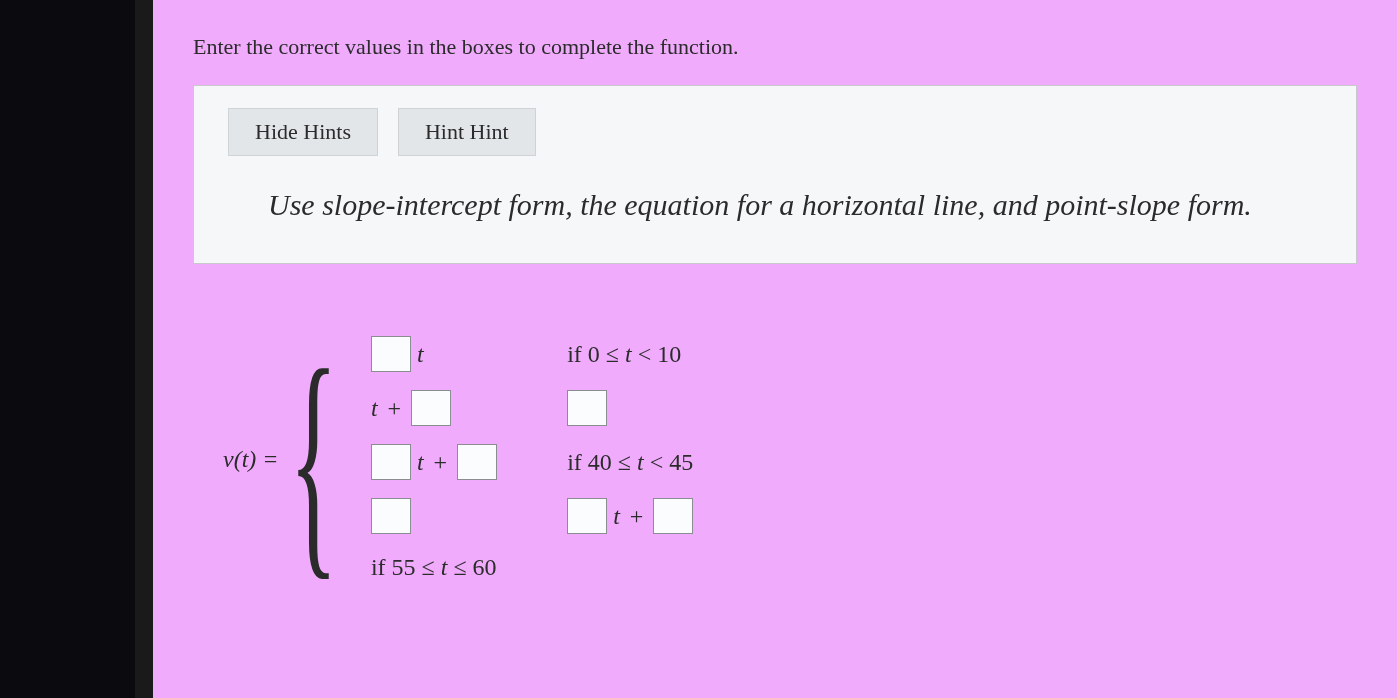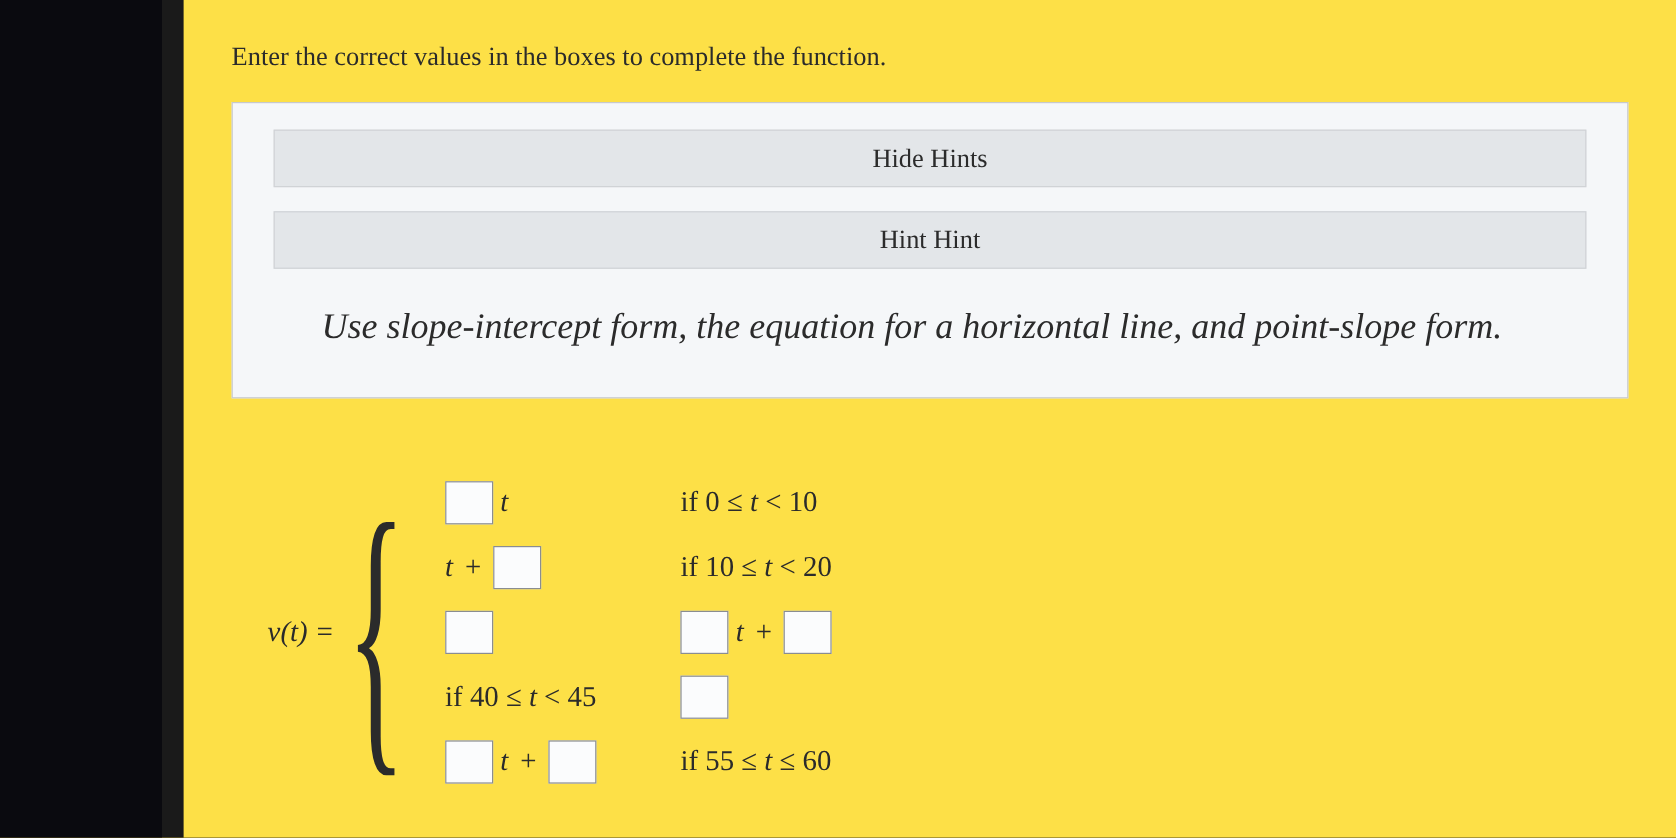--- a/index.html
+++ b/index.html
@@ -7,21 +7,21 @@
     margin: 0; padding: 0;
     width: 1397px; height: 698px;
     background: #0a0a0f;
     font-family: Georgia, 'Times New Roman', serif;
     overflow: hidden;
   }
   .monitor-bezel {
     position: absolute;
     left: 135px; top: 0;
     right: 0; bottom: 0;
-    background: #fde047;
+    background: #f0abfc;
     border-left: 18px solid #1a1a1a;
     padding: 0;
   }
   .page {
     padding: 30px 40px 20px 40px;
     color: #2b2b2b;
     font-size: 22px;
     line-height: 1.5;
   }
   .prompt {
@@ -29,21 +29,20 @@
   }
   .hint-box {
     border: 1px solid #c7c9cc;
     padding: 22px 34px 36px 34px;
     background: #f5f7f9;
   }
   .hint-buttons {
     display: flex;
     gap: 20px;
     margin-bottom: 26px;
-    flex-direction: column;
   }
   .hint-btn {
     background: #e3e6e9;
     border: 1px solid #d0d3d6;
     padding: 10px 26px;
     font-family: inherit;
     font-size: 22px;
     color: #2b2b2b;
     cursor: pointer;
   }
@@ -133,21 +132,20 @@
           <div class="piece">
             <input class="blank" style="">
             <span>t</span>
           </div>
           <div class="cond"><span class="if">if</span><span>0</span> <span>≤</span> <span class="var">t</span> <span>&lt;</span> <span>10</span></div>
           <div class="piece">
             <span>t</span>
             <span class="op">+</span>
             <input class="blank" style="">
           </div>
-          <div class="cond"><span class="if">if</span><span>10</span> <span>≤</span> <span class="var">t</span> <span>&lt;</span> <span>20</span></div>
           <div class="piece">
             <input class="blank" style="">
           </div>
           <div class="piece">
             <input class="blank" style="">
             <span>t</span>
             <span class="op">+</span>
             <input class="blank" style="">
           </div>
           <div class="cond"><span class="if">if</span><span>40</span> <span>≤</span> <span class="var">t</span> <span>&lt;</span> <span>45</span></div>

